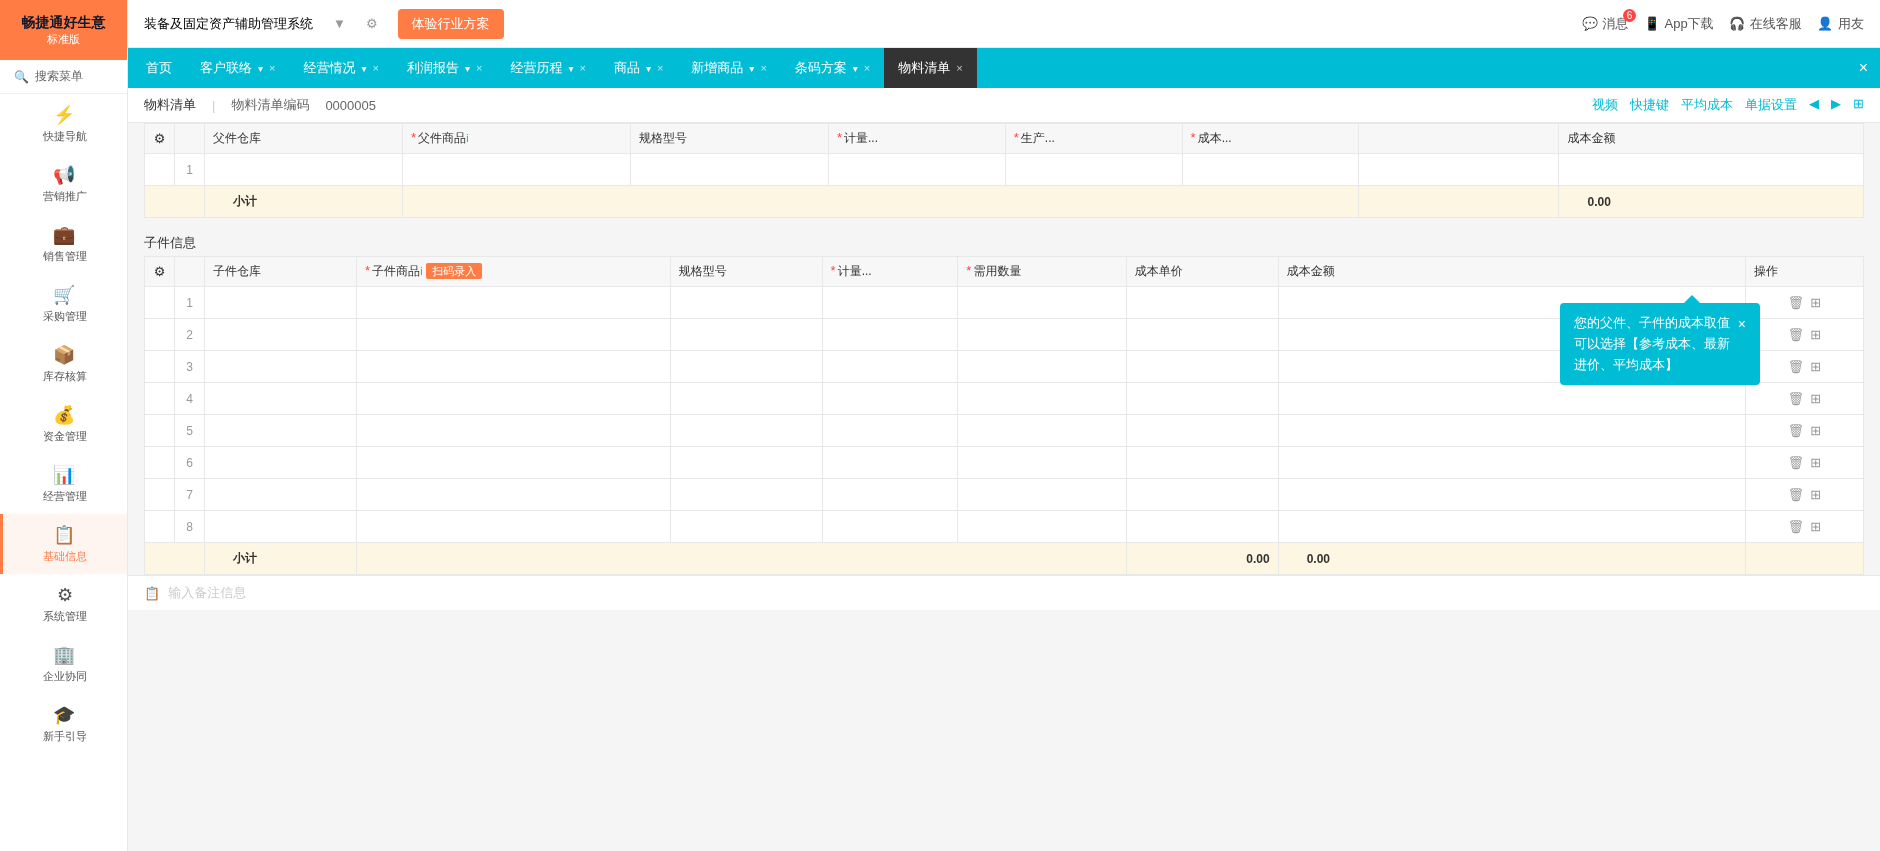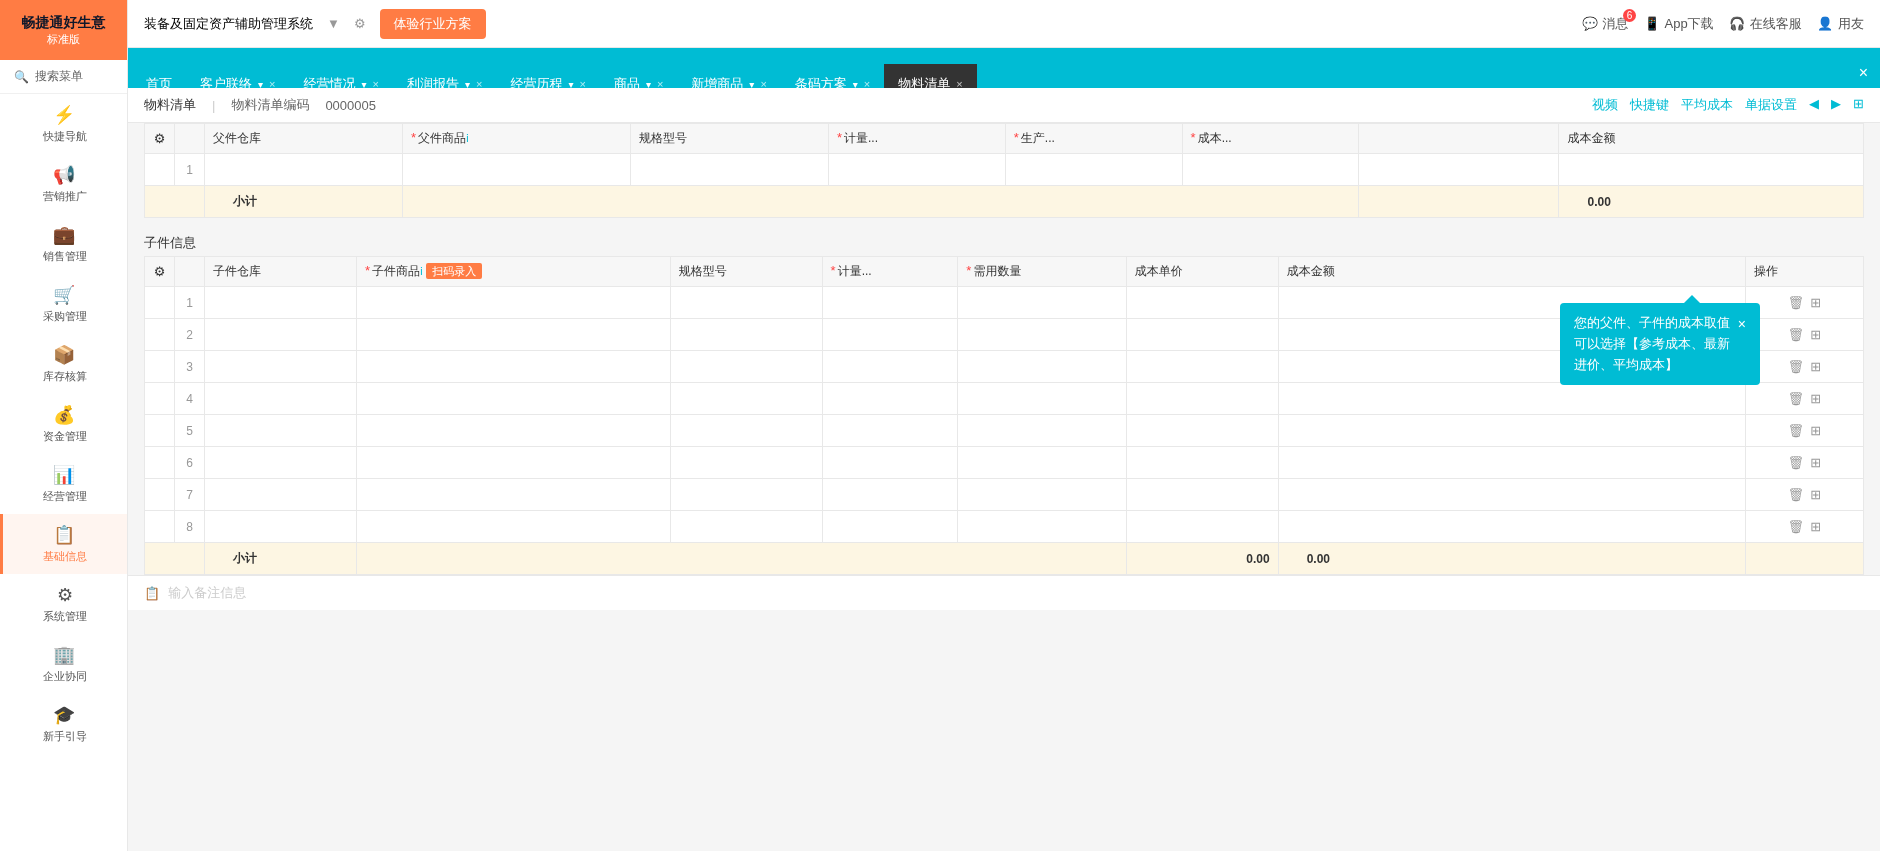--- a/index.html
+++ b/index.html
@@ -70,21 +70,21 @@
       height: 48px;
       display: flex;
       align-items: center;
       justify-content: space-between;
       padding: 0 16px;
       border-bottom: 1px solid #e8e8e8;
     }
     .top-header-left {
       display: flex;
       align-items: center;
-      gap: 14px;
+      gap: 20px;
     }
     .top-header-right {
       display: flex;
       align-items: center;
       gap: 16px;
       font-size: 12px;
       color: #555;
     }
     .trial-btn {
       background: #ff7c44;
@@ -110,20 +110,21 @@
       padding: 1px 4px;
       position: absolute;
       top: -6px;
       right: -8px;
     }
     
     
     .nav-tabs {
       background: #00bcd4;
       display: flex;
+      align-items: center;
       height: 40px;
       padding: 16px 4px;
       flex-shrink: 0;
     }
     .nav-tab {
       padding: 0 14px;
       height: 40px;
       display: flex;
       align-items: center;
       color: #fff;

